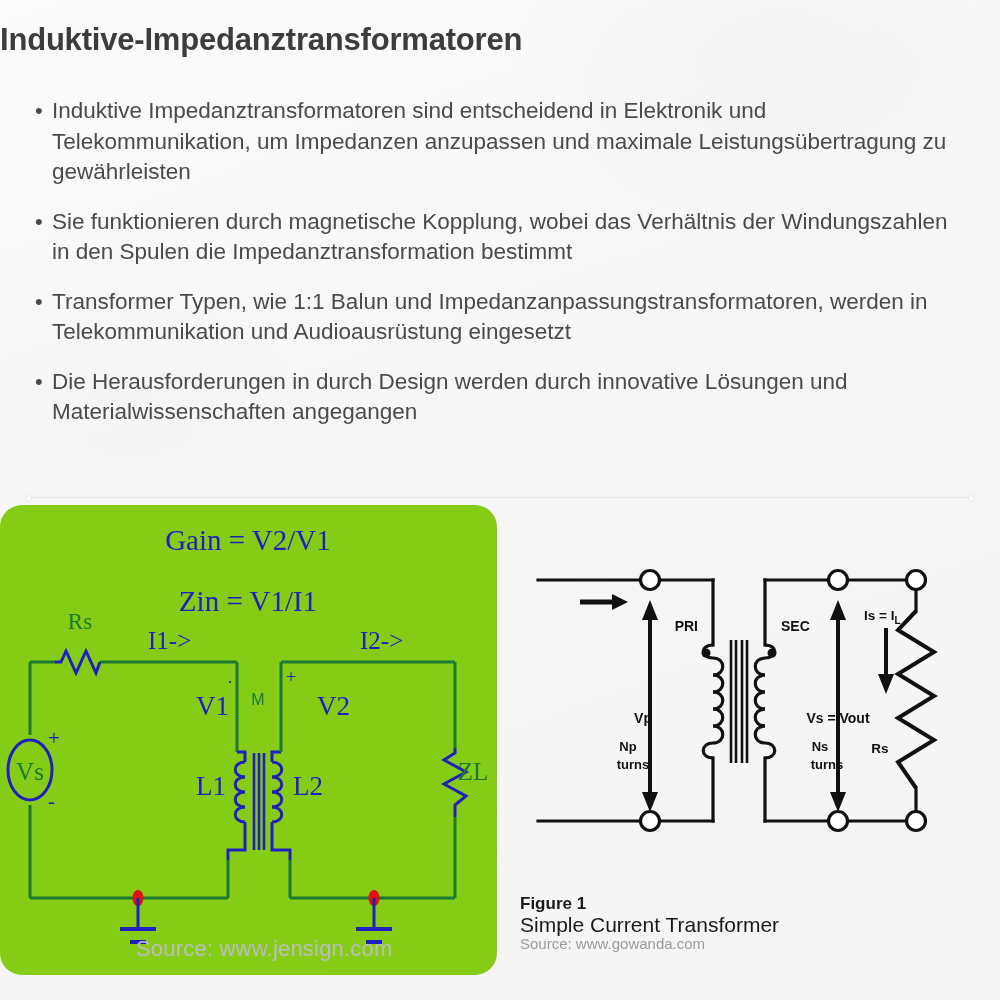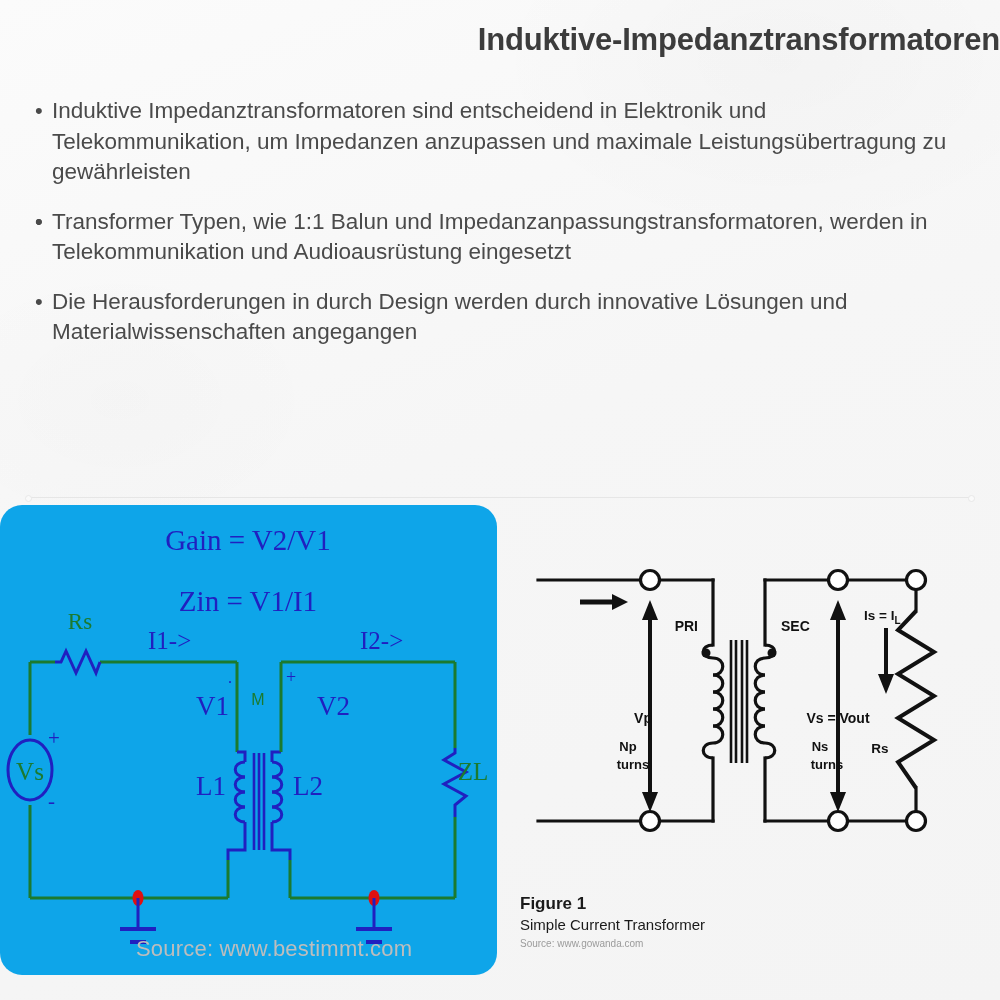--- a/index.html
+++ b/index.html
@@ -26,21 +26,21 @@
   }
   .page {
     position: absolute;
     inset: 0;
   }
   .title {
     position: absolute;
     top: 22px;
     left: 0;
     width: 1000px;
-    text-align: right;
+    text-align: left;
     font-size: 31px;
     font-weight: bold;
     color: #3c3c3c;
     letter-spacing: -0.2px;
   }
   .bullets {
     position: absolute;
     top: 96px;
     left: 32px;
     width: 930px;
@@ -82,21 +82,21 @@
   .divider::before { left: -3px; }
   .divider::after { right: -3px; }
 
   
   .left-card {
     position: absolute;
     left: 0px;
     top: 505px;
     width: 497px;
     height: 470px;
-    background: #0ea5e9;
+    background: #84cc16;
     border-radius: 22px;
     overflow: hidden;
   }
   .left-card svg { display: block; }
   .watermark {
     position: absolute;
     left: 136px;
     top: 936px;
     font-size: 22px;
     color: #bdbdbd;
@@ -121,25 +121,25 @@
     width: 460px;
     text-align: left;
     color: #1a1a1a;
   }
   .fig-caption .cap-title {
     font-size: 17px;
     font-weight: bold;
     line-height: 21px;
   }
   .fig-caption .cap-line {
+    font-size: 21px;
+    line-height: 21px;
+  }
+  .fig-caption .cap-src {
     font-size: 15px;
-    line-height: 21px;
-  }
-  .fig-caption .cap-src {
-    font-size: 10px;
     color: #9b9b9b;
     line-height: 16px;
     margin-top: 1px;
   }
 </style>
 </head>
 <body>
 
 <div class="paper-texture"></div>
 
@@ -147,20 +147,21 @@
 
   <div class="title">Induktive-Impedanztransformatoren</div>
 
   <div class="bullets">
     <div class="bullet">
       <span class="dot">•</span>
       <span>Induktive Impedanztransformatoren sind entscheidend in Elektronik und Telekommunikation, um Impedanzen anzupassen und maximale Leistungsübertragung zu gewährleisten</span>
     </div>
     <div class="bullet">
       <span class="dot">•</span>
+      <span>Sie funktionieren durch magnetische Kopplung, wobei das Verhältnis der Windungszahlen in den Spulen die Impedanztransformation bestimmt</span>
     </div>
     <div class="bullet">
       <span class="dot">•</span>
       <span>Transformer Typen, wie 1:1 Balun und Impedanzanpassungstransformatoren, werden in Telekommunikation und Audioausrüstung eingesetzt</span>
     </div>
     <div class="bullet">
       <span class="dot">•</span>
       <span>Die Herausforderungen in durch Design werden durch innovative Lösungen und Materialwissenschaften angegangen</span>
     </div>
   </div>
@@ -256,21 +257,21 @@
       </g>
       <g>
         <ellipse cx="374" cy="393" rx="5.5" ry="8" fill="#e01010"></ellipse>
         <line x1="374" y1="393" x2="374" y2="424" stroke="#2020c0" stroke-width="3"></line>
         <line x1="356" y1="424" x2="392" y2="424" stroke="#2020c0" stroke-width="4"></line>
         <line x1="366" y1="437" x2="382" y2="437" stroke="#2020c0" stroke-width="4"></line>
       </g>
     </svg>
   </div>
 
-  <div class="watermark">Source: www.bestimmt.com</div>
+  <div class="watermark">Source: www.jensign.com</div>
 
   <div class="right-fig">
     <svg width="470" height="340" viewBox="0 0 470 340">
       <g stroke="#111111" stroke-width="3.2" fill="none" stroke-linecap="square">
 
         <line x1="18" y1="32" x2="120" y2="32"></line>
         <line x1="140" y1="32" x2="193" y2="32"></line>
         <line x1="193" y1="32" x2="193" y2="97"></line>
 
         <line x1="245" y1="97" x2="245" y2="32"></line>

